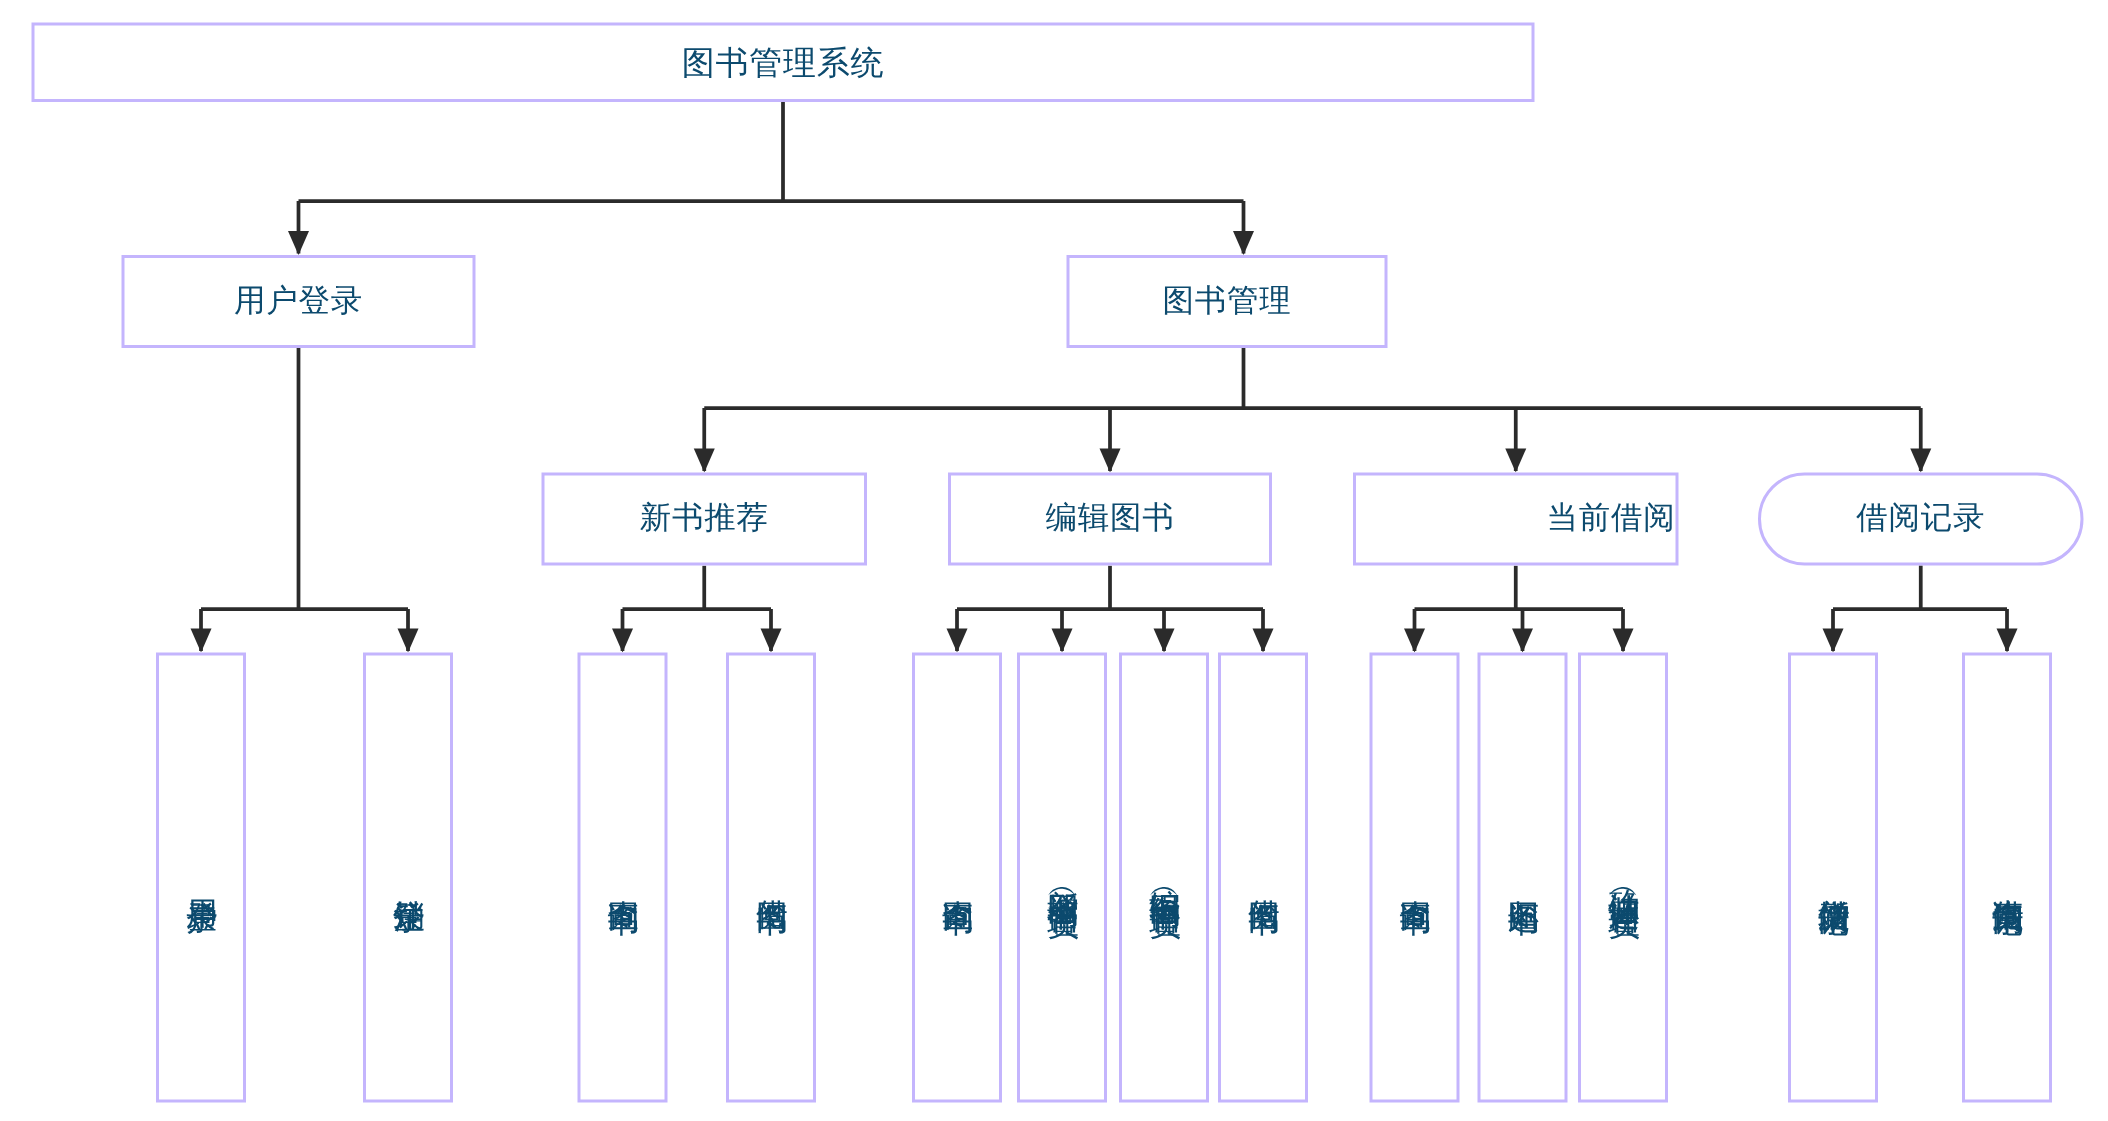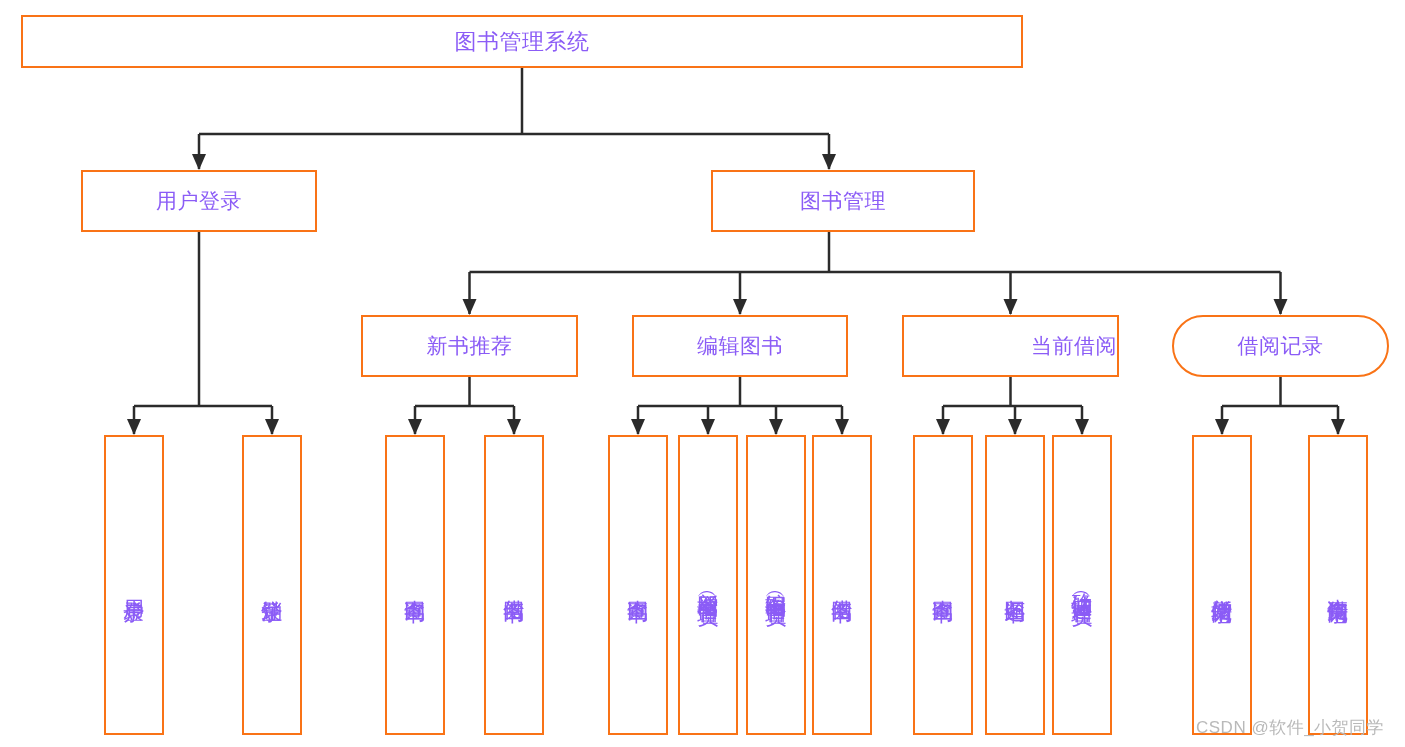--- a/index.html
+++ b/index.html
@@ -23,25 +23,25 @@
     left: 0;
     top: 0;
     width: 1405px;
     height: 747px;
     pointer-events: none;
   }
   .node {
     position: absolute;
     box-sizing: border-box;
     background: #ffffff;
-    border: 2px solid #f97316;
+    border: 2px solid #c4b5fd;
     display: flex;
     align-items: center;
     justify-content: center;
-    color: #8b5cf6;
+    color: #0c4a6e;
   }
   .node .label {
     display: block;
     text-align: center;
     line-height: 1.05;
     letter-spacing: 0.5px;
   }
   
   .node.horiz .label {
     writing-mode: horizontal-tb;
@@ -132,21 +132,21 @@
       <line x1="1338" y1="406" x2="1338" y2="434" stroke="#2b2b2b" stroke-width="2.5"></line>
       <polygon points="1331,419 1345,419 1338,435" fill="#2b2b2b"></polygon>
     </svg>
   <div id="node-layer">
       <div class="node horiz root" style="left: 21px; top: 15px; width: 1002px; height: 53px;">
         <span class="label">图书管理系统</span>
       </div>
       <div class="node horiz" style="left: 81px; top: 170px; width: 236px; height: 62px;">
         <span class="label">用户登录</span>
       </div>
-      <div class="node horiz" style="left: 711px; top: 170px; width: 264px; height: 62px;">
+      <div class="node horiz" style="left: 711px; top: 170px; width: 214px; height: 62px;">
         <span class="label">图书管理</span>
       </div>
       <div class="node horiz" style="left: 361px; top: 315px; width: 217px; height: 62px;">
         <span class="label">新书推荐</span>
       </div>
       <div class="node horiz" style="left: 632px; top: 315px; width: 216px; height: 62px;">
         <span class="label">编辑图书</span>
       </div>
       <div class="node horiz" style="left: 902px; top: 315px; width: 217px; height: 62px; justify-content: flex-end;">
         <span class="label">当前借阅</span>
@@ -187,14 +187,13 @@
       <div class="node vert long" style="left: 1052px; top: 435px; width: 60px; height: 300px;">
         <span class="label">确认归还（管理员）</span>
       </div>
       <div class="node vert" style="left: 1192px; top: 435px; width: 60px; height: 300px;">
         <span class="label">新增借阅记录</span>
       </div>
       <div class="node vert" style="left: 1308px; top: 435px; width: 60px; height: 300px;">
         <span class="label">查询借阅记录</span>
       </div>
     </div>
-  <div class="watermark" style="left: 1196px; top: 716px; color: rgb(185, 185, 185);">CSDN @软件_小贺同学</div>
 </div>
 
 </body></html>

